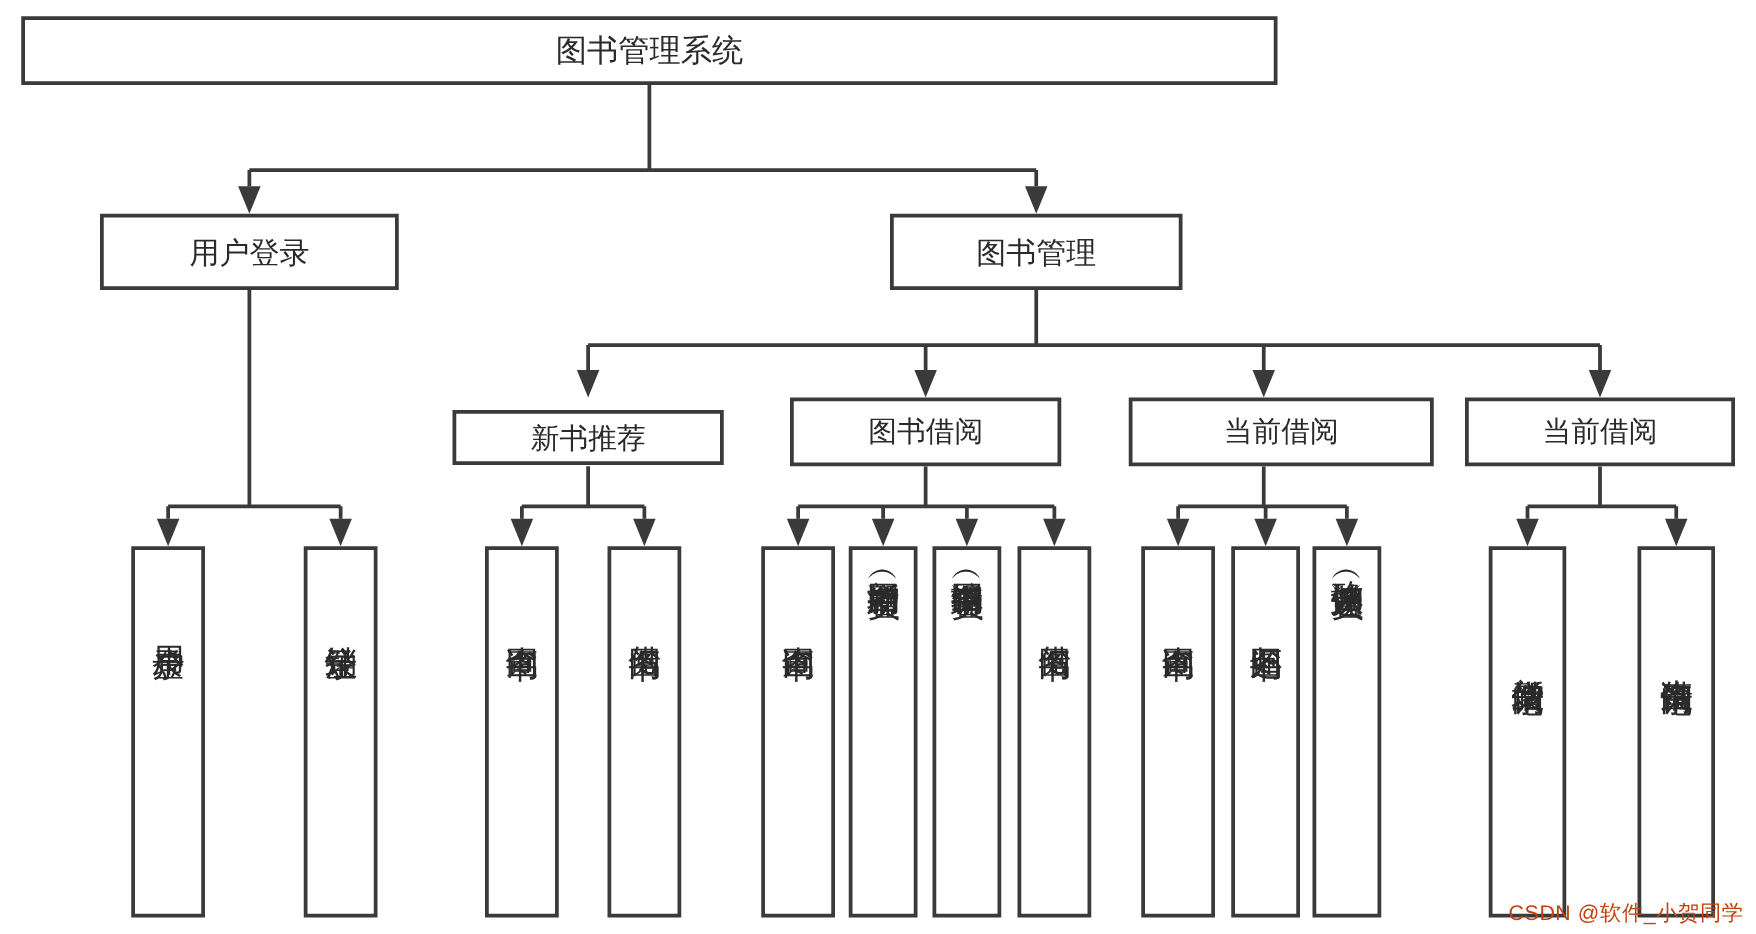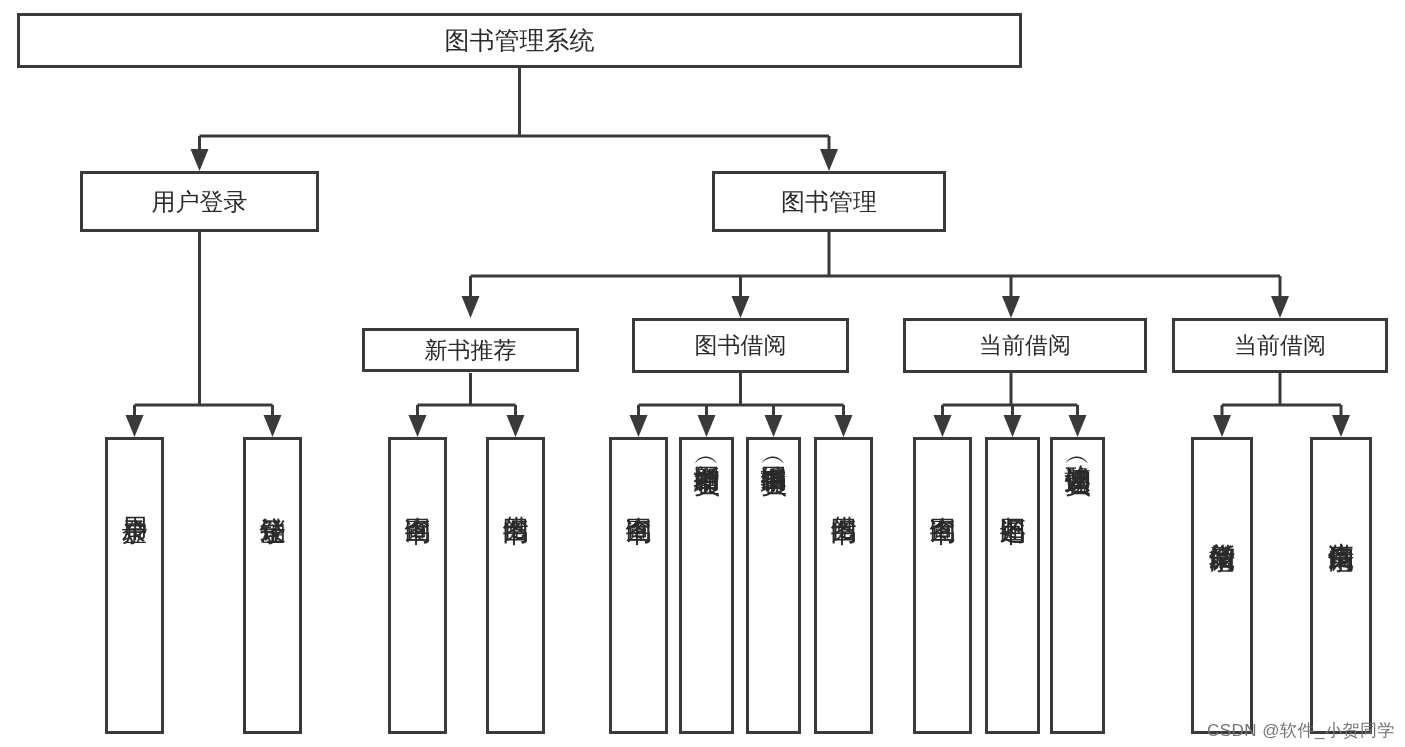--- a/index.html
+++ b/index.html
@@ -68,21 +68,21 @@
     margin-top: 52px;
   }
   .leaf.low .leaf-label {
     margin-top: 78px;
   }
   .watermark {
     position: absolute;
     right: 10px;
     bottom: 5px;
     font-size: 17px;
-    color: #737373;
+    color: #c2410c;
     white-space: nowrap;
     letter-spacing: 0.5px;
   }
 </style>
 </head>
 <body>
 
 <div id="canvas">
 
   <svg id="edges" viewBox="0 0 1405 747" xmlns="http://www.w3.org/2000/svg">

